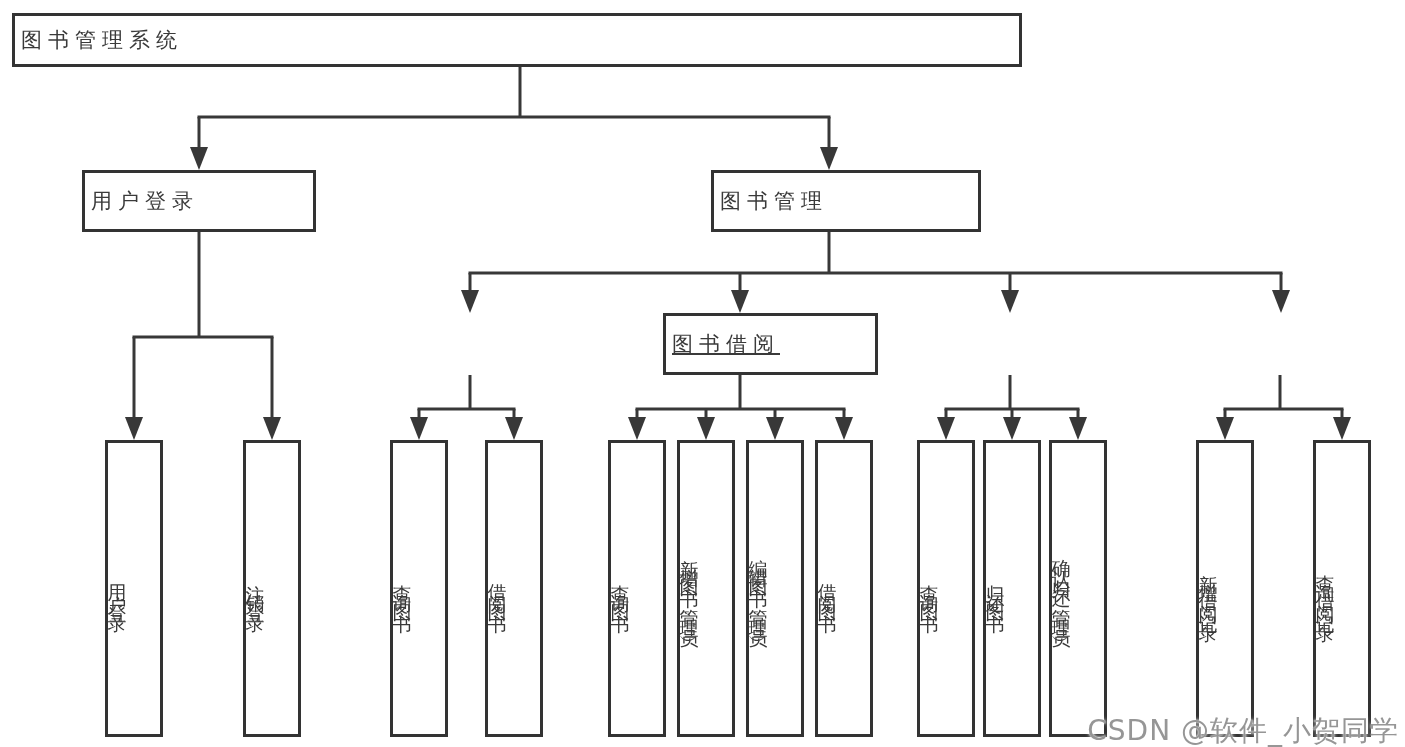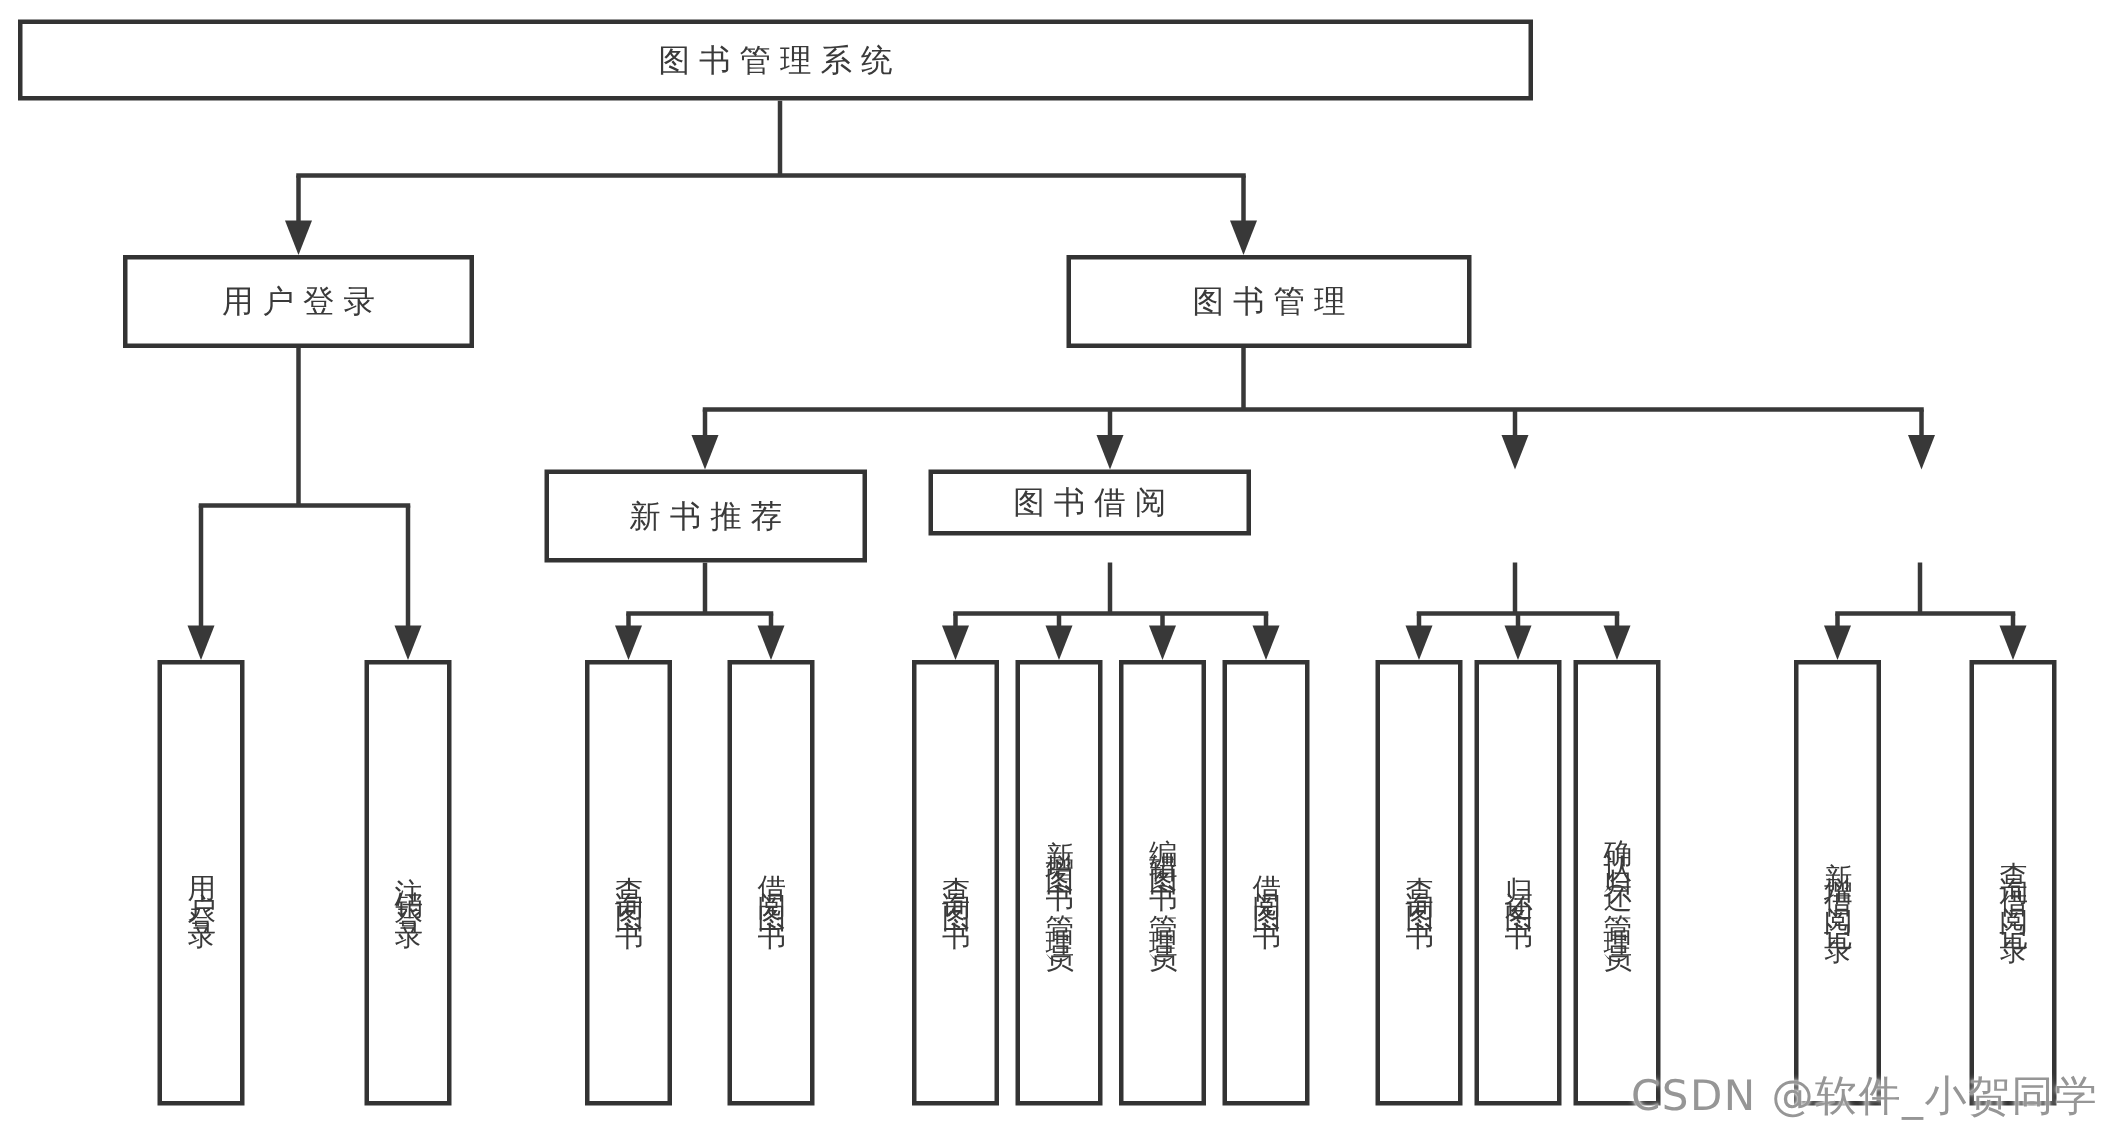--- a/index.html
+++ b/index.html
@@ -13,21 +13,20 @@
     overflow: hidden;
   }
   svg.wires { position: absolute; left: 0; top: 0; color: var(--line, #383838); }
   .box {
     position: absolute;
     box-sizing: border-box;
     border: 3px solid var(--border, #333333);
     background: #ffffff;
     display: flex;
     align-items: center;
-    justify-content: center;
     color: var(--text, #3a3a3a);
   }
   .h .lbl {
     font-size: 21px;
     letter-spacing: 6px;
     padding-left: 6px; 
     white-space: nowrap;
   }
   .v .lbl {
     writing-mode: vertical-rl;
@@ -37,21 +36,21 @@
     line-height: 1;
     white-space: nowrap;
   }
   
   .b-root { left: 12px;  top: 13px;  width: 1010px; height: 54px; }
   
   .b-l2-0 { left: 82px;  top: 170px; width: 234px; height: 62px; }
   .b-l2-1 { left: 711px; top: 170px; width: 270px; height: 62px; }
   
   .b-l3-0 { left: 363px;  top: 313px; width: 215px; height: 62px; }
-  .b-l3-1 { left: 619px;  top: 313px; width: 215px; height: 44px; }
+  .b-l3-1 { left: 663px;  top: 313px; width: 215px; height: 62px; text-decoration: underline; }
   .b-l3-2 { left: 903px;  top: 313px; width: 215px; height: 62px; }
   .b-l3-3 { left: 1173px; top: 313px; width: 215px; height: 62px; }
   
   .leaf { top: 440px; width: 58px; height: 297px; }
   .b-f-0  { left: 105px; }
   .b-f-1  { left: 243px; }
   .b-f-2  { left: 390px; }
   .b-f-3  { left: 485px; }
   .b-f-4  { left: 608px; }
   .b-f-5  { left: 677px; }
@@ -158,23 +157,20 @@
     <span class="lbl">图书管理系统</span>
   </div>
 
   <div class="box h b-l2-0">
     <span class="lbl">用户登录</span>
   </div>
   <div class="box h b-l2-1">
     <span class="lbl">图书管理</span>
   </div>
 
-  <div class="box h b-l3-0">
-    <span class="lbl">新书推荐</span>
-  </div>
   <div class="box h b-l3-1">
     <span class="lbl">图书借阅</span>
   </div>
 
   <div class="box v leaf b-f-0">
     <span class="lbl">用户登录</span>
   </div>
   <div class="box v leaf b-f-1">
     <span class="lbl">注销登录</span>
   </div>

